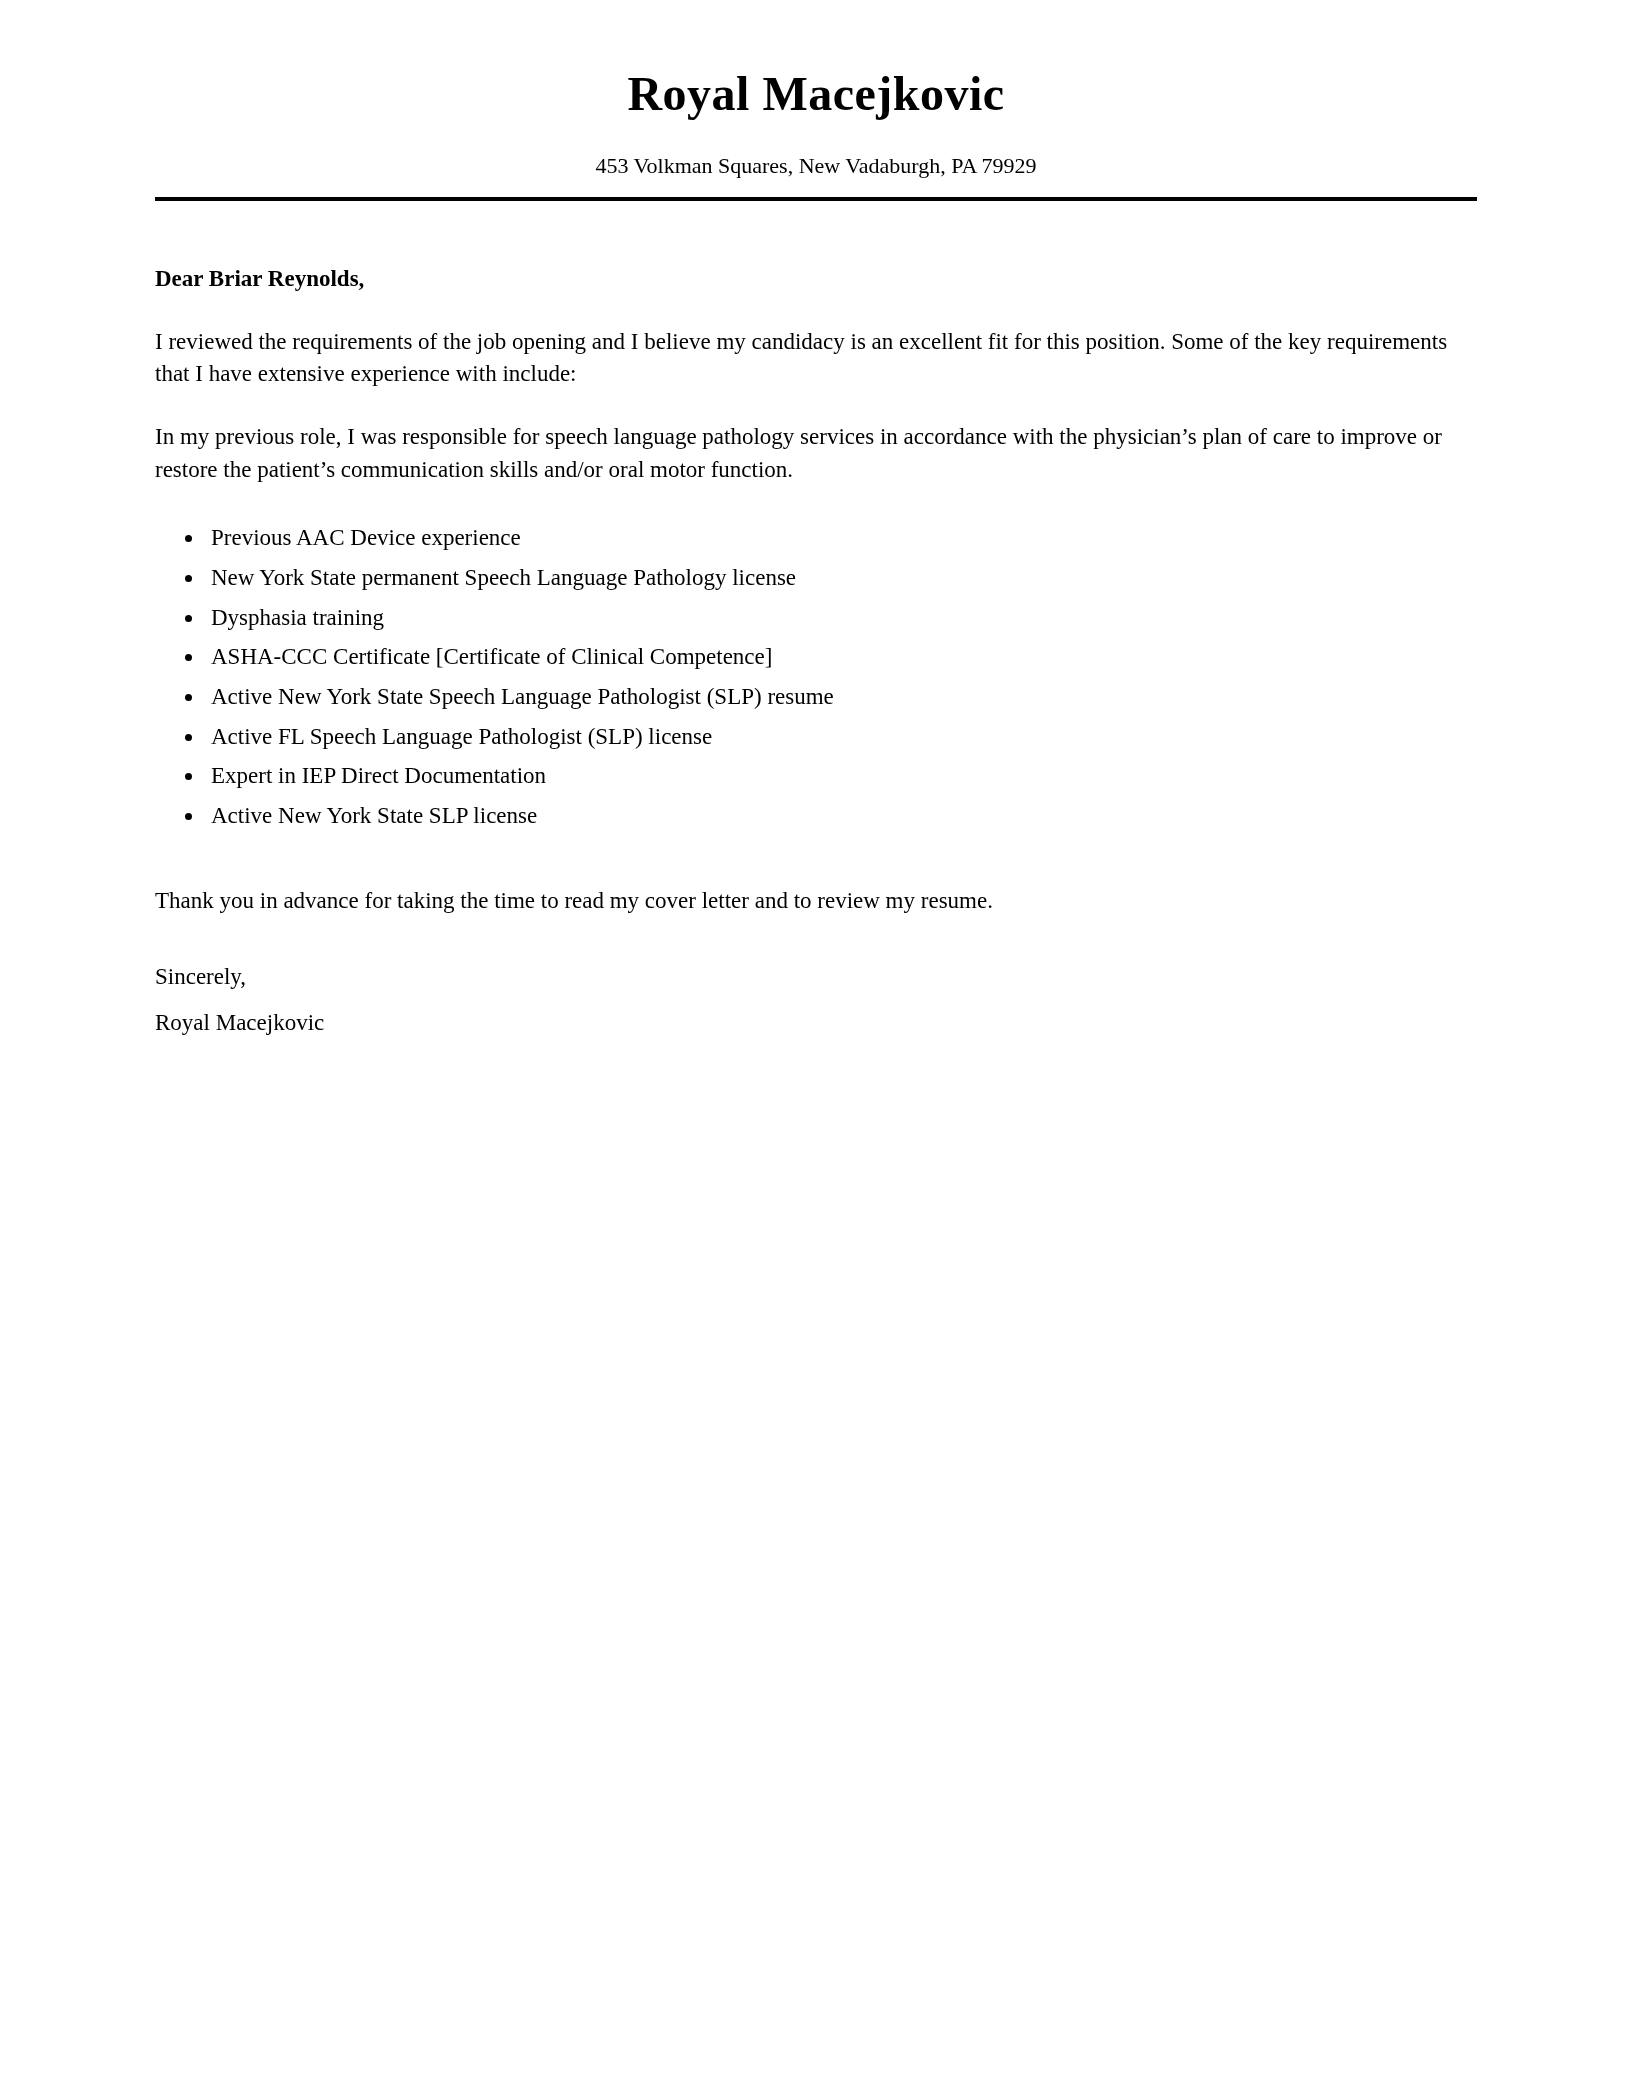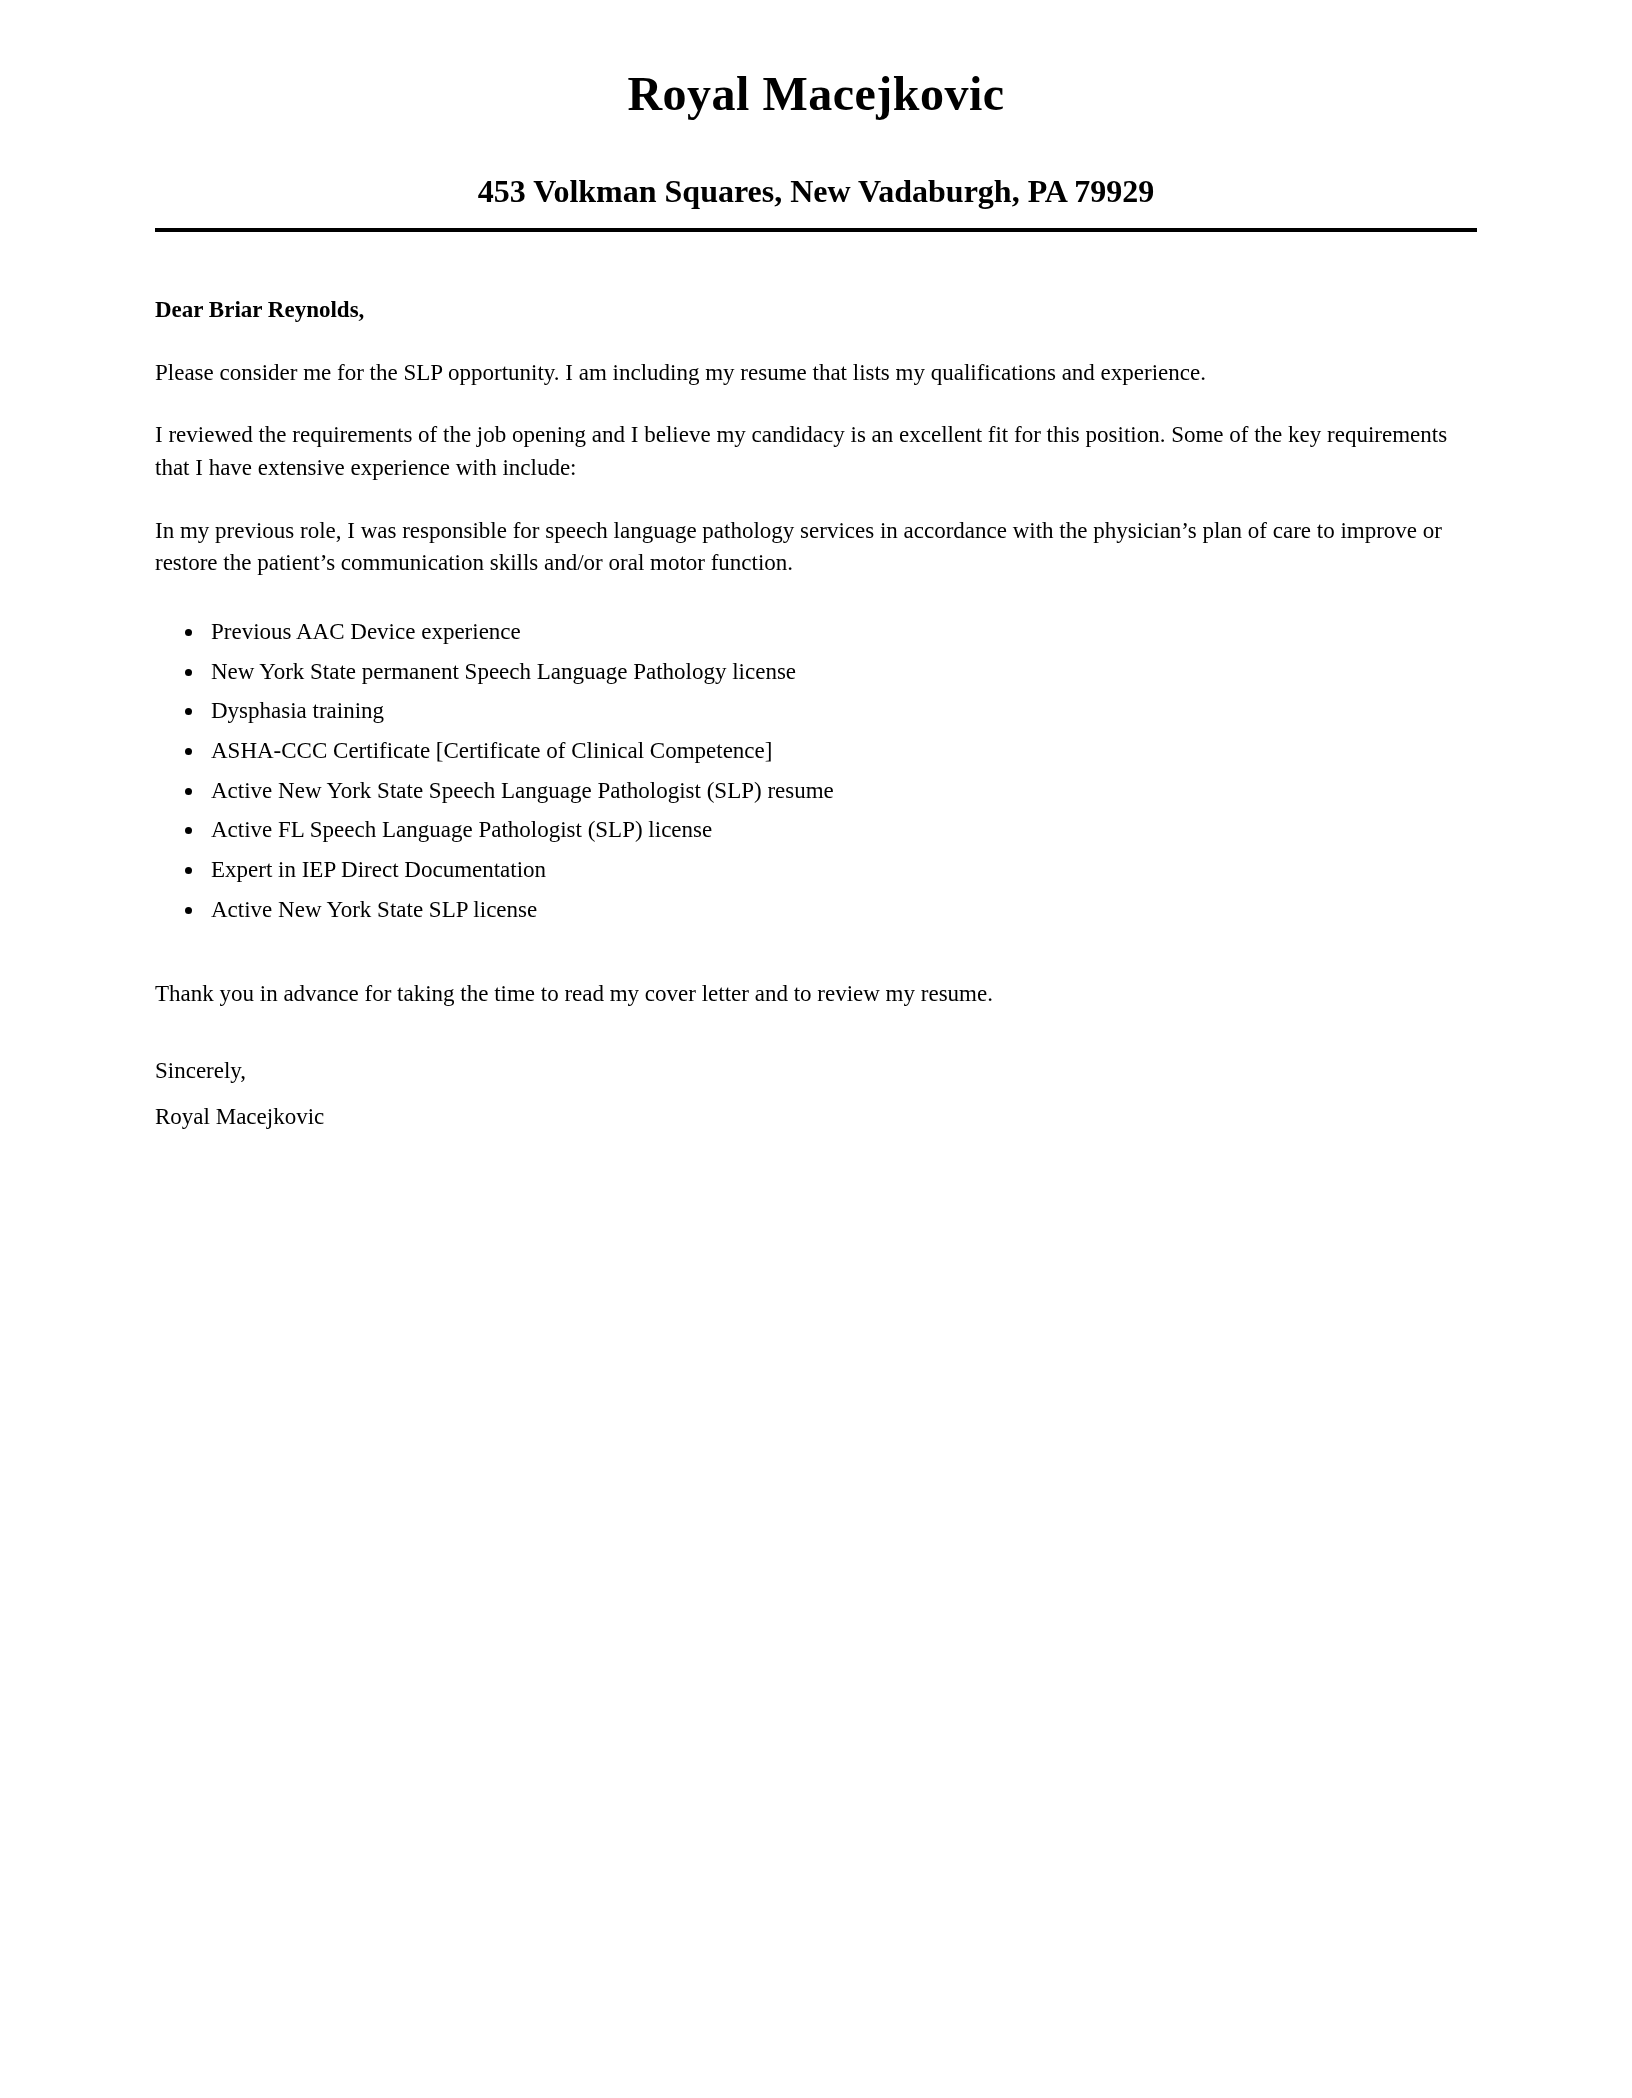--- a/index.html
+++ b/index.html
@@ -22,23 +22,23 @@
   .header {
     text-align: center;
   }
   .name-title {
     font-size: 48px;
     font-weight: bold;
     letter-spacing: 0.5px;
     margin-top: 14px;
   }
   .address-line {
-    font-size: 32px;
-    font-weight: bold;
-    margin-top: 52px;
+    font-size: 22px;
+    font-weight: normal;
+    margin-top: 32px;
   }
   .divider {
     border: none;
     border-top: 4px solid #000000;
     margin-top: 18px;
     width: 100%;
   }
   .letter-body {
     margin-top: 62px;
     font-size: 23px;
@@ -81,21 +81,20 @@
   <div class="header">
     <div class="name-title">Royal Macejkovic</div>
     <div class="address-line">453 Volkman Squares, New Vadaburgh, PA 79929</div>
     <hr class="divider">
   </div>
 
   <div class="letter-body">
 
     <div class="salutation">Dear Briar Reynolds,</div>
 
-    <p class="para">Please consider me for the SLP opportunity. I am including my resume that lists my qualifications and experience.</p>
 
     <p class="para">I reviewed the requirements of the job opening and I believe my candidacy is an excellent fit for this position. Some of the key requirements that I have extensive experience with include:</p>
 
     <p class="para">In my previous role, I was responsible for speech language pathology services in accordance with the physician’s plan of care to improve or restore the patient’s communication skills and/or oral motor function.</p>
 
     <ul class="requirements">
         <li>Previous AAC Device experience</li>
         <li>New York State permanent Speech Language Pathology license</li>
         <li>Dysphasia training</li>
         <li>ASHA-CCC Certificate [Certificate of Clinical Competence]</li>

